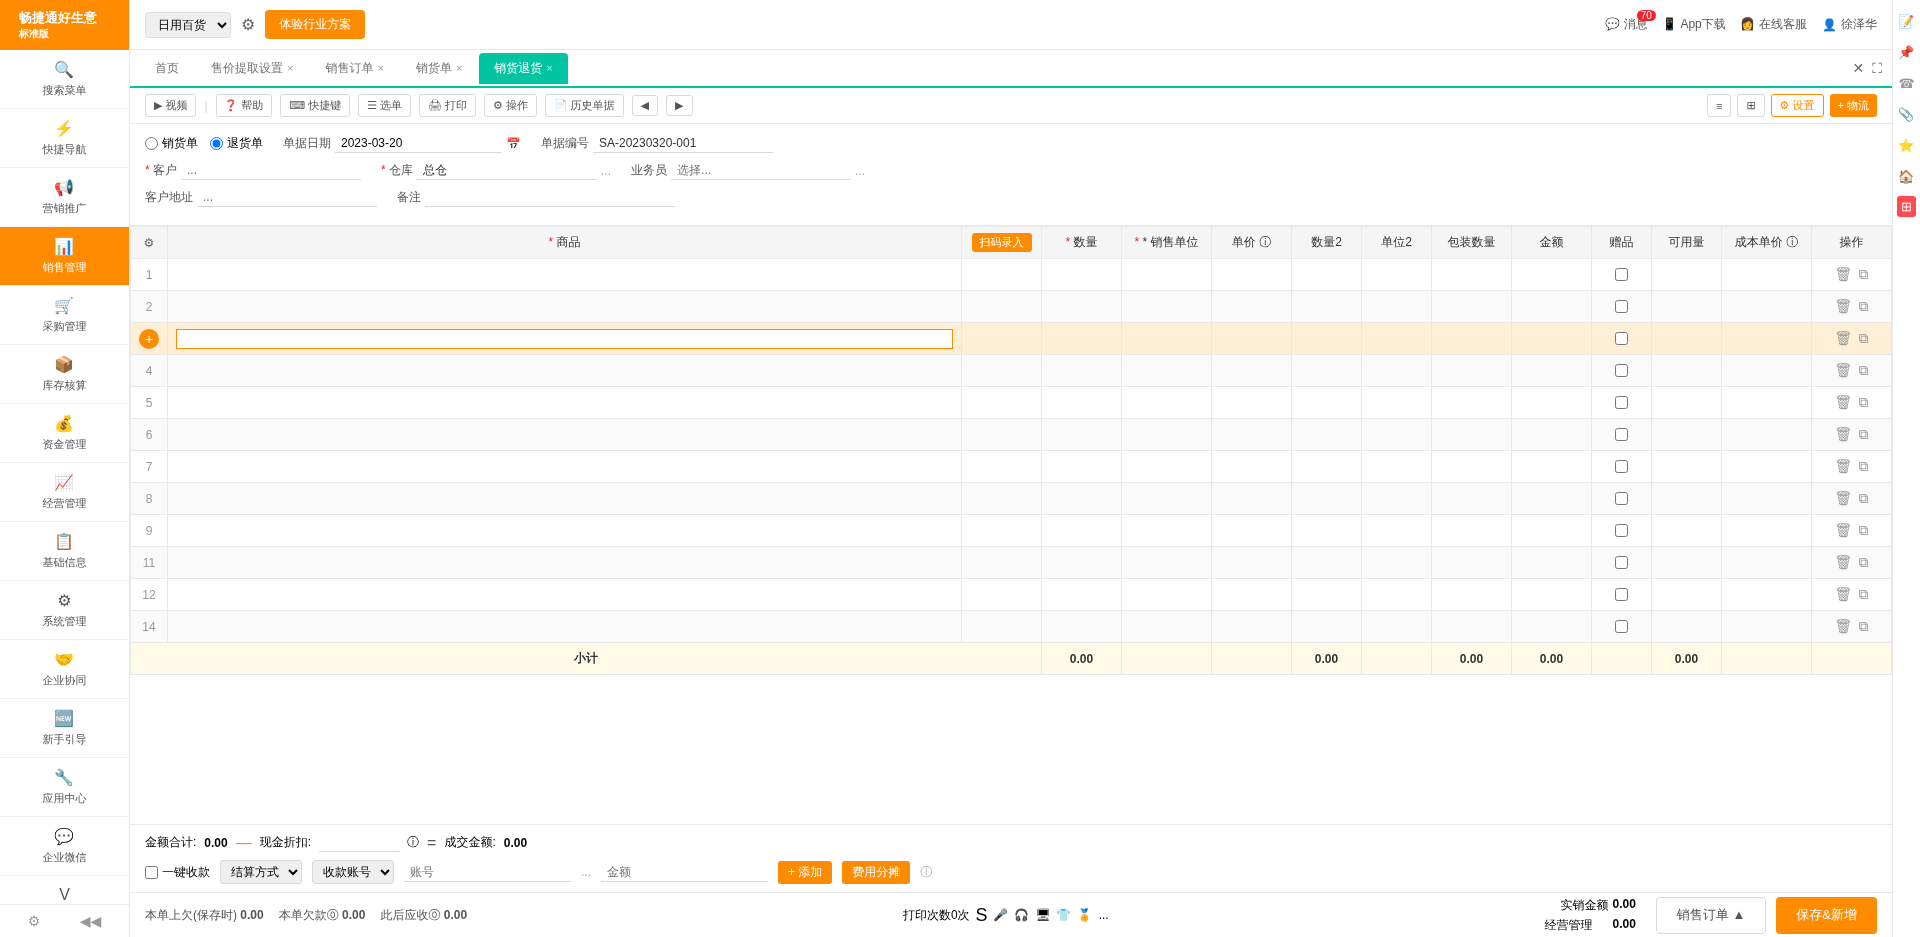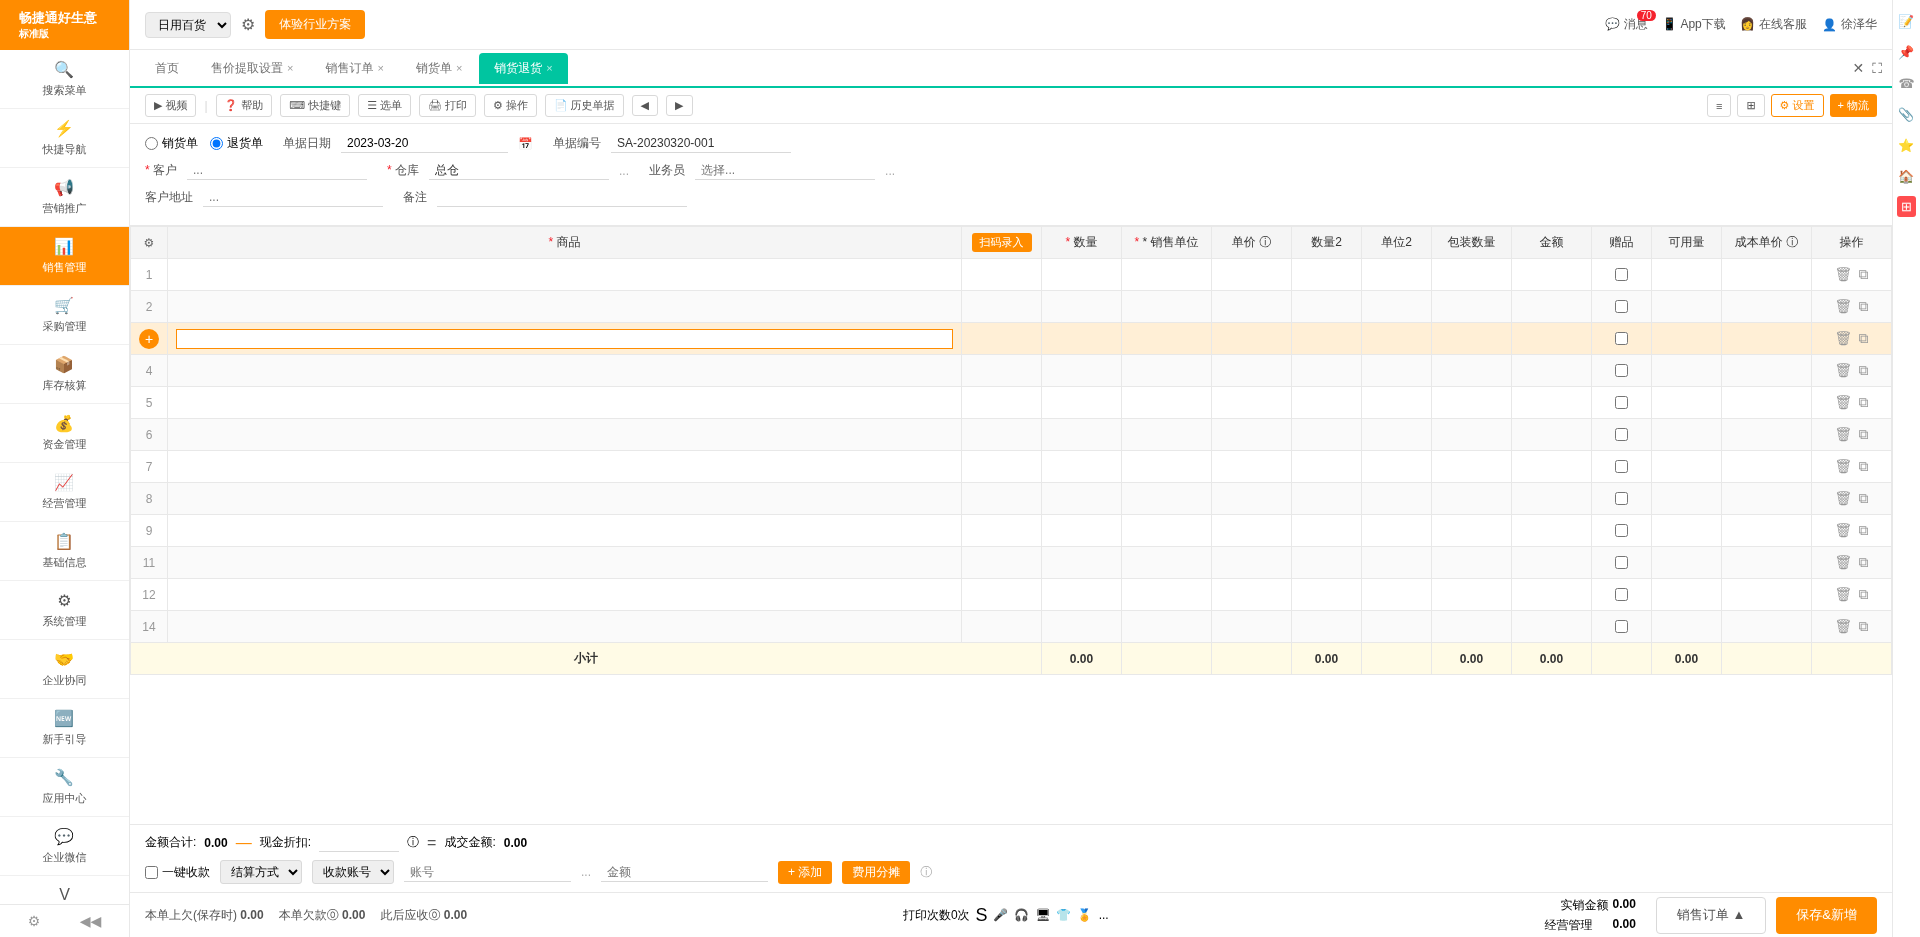--- a/index.html
+++ b/index.html
@@ -37,21 +37,21 @@
     .tabbar { height: 38px; background: #fff; display: flex; align-items: center; padding: 0 10px; border-bottom: 2px solid #00c5a0; flex-shrink: 0; gap: 2px; }
     .tab { padding: 6px 14px; border-radius: 4px 4px 0 0; cursor: pointer; font-size: 12px; color: #737373; display: flex; align-items: center; gap: 4px; border: 1px solid transparent; }
     .tab.active { background: #00c5a0; color: #fff; }
     .tab-close { font-size: 11px; opacity: 0.7; }
     .tabbar-actions { margin-left: auto; display: flex; gap: 8px; }
     .tabbar-action-btn { cursor: pointer; color: #666; font-size: 14px; }
 
     
     .form-area { background: #fff; padding: 10px 15px; flex-shrink: 0; border-bottom: 1px solid #e8e8e8; }
     .form-row { display: flex; align-items: center; margin-bottom: 8px; gap: 20px; flex-wrap: wrap; }
-    .form-group { display: flex; align-items: center; gap: 10px; }
+    .form-group { display: flex; align-items: center; gap: 4px; }
     .form-label { color: #555; white-space: nowrap; }
     .form-label.required::before { content: "* "; color: #f5222d; }
     .form-input { border: none; border-bottom: 1px solid #d9d9d9; padding: 2px 6px; font-size: 12px; min-width: 180px; outline: none; color: #333; }
     .radio-group { display: flex; align-items: center; gap: 12px; }
     .radio-item { display: flex; align-items: center; gap: 4px; cursor: pointer; }
     .date-input { border: none; border-bottom: 1px solid #d9d9d9; padding: 2px 6px; font-size: 12px; outline: none; }
     .form-action-btn { border: 1px solid #d9d9d9; border-radius: 3px; padding: 3px 8px; font-size: 11px; cursor: pointer; color: #555; background: #fff; }
     .form-action-btn.primary-outline { color: #ff8c00; border-color: #ff8c00; }
     .plus-btn { background: #ff8c00; color: #fff; border: none; border-radius: 3px; padding: 3px 8px; font-size: 11px; cursor: pointer; }
 

